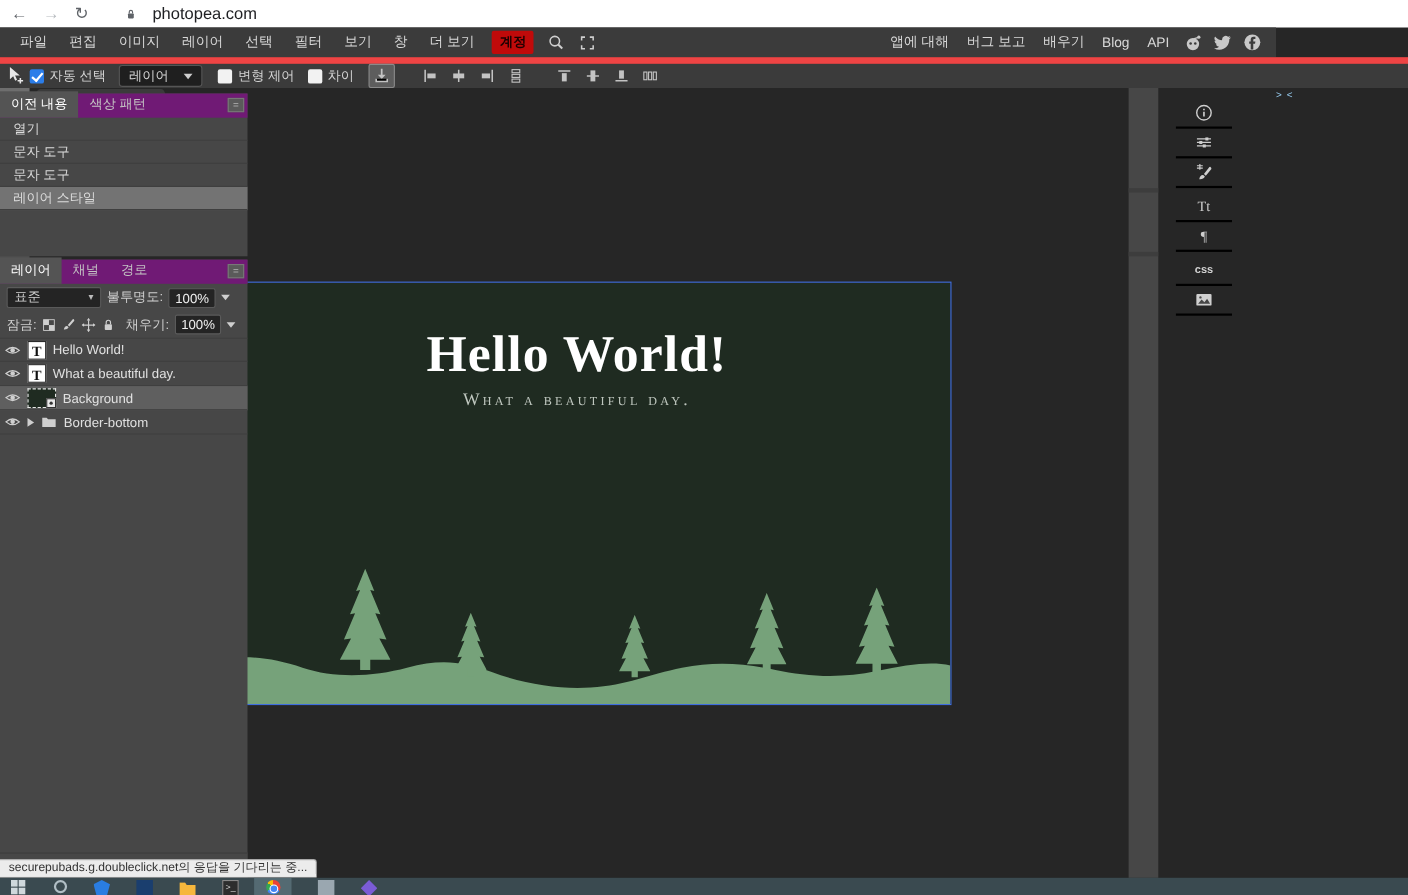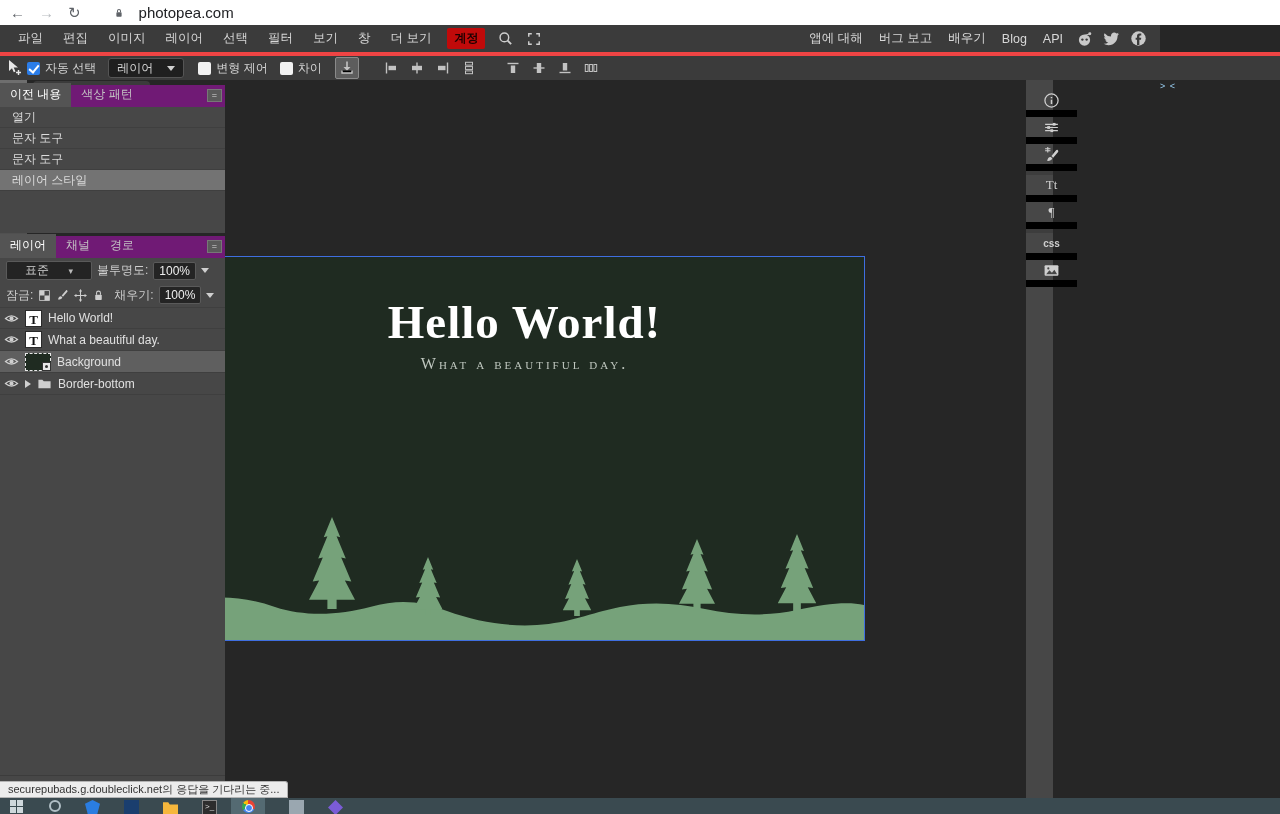--- a/index.html
+++ b/index.html
@@ -21,21 +21,21 @@
   
   #menu-bar { left:0; top:25px; width:1160px; height:27px; background:#3b3b3b; display:flex; align-items:center; padding:0 8px; color:#d8d8d8; }
   .menu-item { padding:0 10px; font-size:12.5px; cursor:pointer; }
   #account-badge { background:#c00a0a; color:#1d0000; font-weight:bold; padding:2px 7px; border-radius:2px; margin:0 6px; cursor:pointer; }
   .menubar-icon { margin:0 7px; color:#cfcfcf; cursor:pointer; }
   #menu-right { margin-left:auto; display:flex; align-items:center; }
   #menu-right .menu-item { padding:0 8px; }
   .social { margin:0 5px; color:#c9c9c9; cursor:pointer; }
 
   
-  #options-bar { left:0; top:52px; width:1280px; height:28px; background:#3b3b3b; border-top:4px solid #ef4444; display:flex; align-items:center; color:#d5d5d5; }
+  #options-bar { left:0; top:52px; width:1280px; height:28px; background:#3b3b3b; border-top:6px solid #ef4444; display:flex; align-items:center; color:#d5d5d5; }
   #options-tool-icon { width:27px; text-align:center; color:#e8e8e8; }
   .opt-check { display:flex; align-items:center; gap:5px; margin-right:12px; cursor:pointer; }
   .cb { width:13px; height:13px; background:#f2f2f2; border-radius:2px; position:relative; }
   .cb.checked { background:#2b7de9; }
   .cb.checked::after { content:""; position:absolute; left:4px; top:1px; width:4px; height:8px; border:solid #fff; border-width:0 2px 2px 0; transform:rotate(40deg); }
   #target-dd { background:#1f1f1f; border:1px solid #555; border-radius:3px; height:20px; display:flex; align-items:center; gap:14px; padding:0 8px; margin-right:14px; cursor:pointer; }
   .caret-down { width:0; height:0; border-left:4px solid transparent; border-right:4px solid transparent; border-top:5px solid #cfcfcf; }
   .opt-ic { width:24px; height:22px; display:flex; align-items:center; justify-content:center; color:#c3c3c3; margin:0 1px; cursor:pointer; }
   .opt-ic.active { background:#5d5d5d; border:1px solid #8a8a8a; border-radius:2px; }
   .opt-gap { width:18px; }
@@ -57,35 +57,35 @@
   #doc-tab .close { color:#aaa; cursor:pointer; }
 
   #canvas { left:185px; top:257px; width:679px; height:383px; background:#1f2b21; outline:1px solid #3f6ee0; overflow:hidden; }
   #canvas-title { position:absolute; left:0; right:0; top:38px; text-align:center; color:#ffffff; font-family:"Liberation Serif","DejaVu Serif",serif; font-weight:bold; font-size:47px; letter-spacing:1px; }
   #canvas-subtitle { position:absolute; left:0; right:0; top:98px; text-align:center; color:#bfc7bf; font-family:"Liberation Serif","DejaVu Serif",serif; font-size:16px; font-variant:small-caps; letter-spacing:3px; }
   #landscape { position:absolute; left:0; bottom:0; width:679px; height:383px; }
 
   
   #right-strip { left:1026px; top:80px; width:27px; height:718px; background:#474747; }
   #strip-collapse { position:absolute; left:1028px; top:81px; color:#9ad0f5; font-size:9px; letter-spacing:1px; }
-  .strip-cell { width:51px; height:27px; display:flex; align-items:center; justify-content:center; color:#cfcfcf; border-bottom:7px solid #000000; cursor:pointer; }
+  .strip-cell { width:51px; height:27px; display:flex; align-items:center; justify-content:center; color:#cfcfcf; border-bottom:2px solid #000000; cursor:pointer;margin-left:43px; }
   .strip-cell.txt { font-size:13px; font-family:"Liberation Serif","DejaVu Serif",serif; }
   .strip-group-gap { height:4px; background:#3d3d3d; }
   .panel { background:#474747; position:absolute; left:0; width:225px; }
   #panel-collapse { position:absolute; left:1160px; top:81px; color:#9ad0f5; font-size:9px; letter-spacing:1px; }
   .panel-tabs { height:22px; background:#701a75; display:flex; align-items:flex-end; position:relative; }
   .ptab { padding:3px 10px 4px; color:#c4c4c4; cursor:pointer; }
   .ptab.active { background:#545454; color:#ffffff; }
   .panel-menu-btn { position:absolute; right:3px; top:4px; width:15px; height:13px; background:#5a5a5a; border:1px solid #777; color:#ddd; font-size:9px; line-height:11px; text-align:center; cursor:pointer; }
 
   .hist-item { height:21px; line-height:21px; padding-left:12px; border-bottom:1px solid #3f3f3f; color:#dcdcdc; cursor:pointer; }
   .hist-item.selected { background:#737373; }
 
   #blend-row { height:25px; display:flex; align-items:center; padding:0 6px; gap:5px; }
-  #blend-dd { width:86px; height:19px; background:#242424; border:1px solid #5a5a5a; border-radius:2px; display:flex; align-items:center; justify-content:space-between; padding:0 18px; cursor:pointer; }
+  #blend-dd { width:86px; height:19px; background:#242424; border:1px solid #5a5a5a; border-radius:2px; display:flex; align-items:center; justify-content:space-between; padding:0 6px; cursor:pointer; }
   .mini-label { color:#cfcfcf; }
   .val-box { background:#242424; border:1px solid #5a5a5a; border-radius:2px; padding:1px 5px; color:#eee; cursor:pointer; }
   #lock-row { height:24px; display:flex; align-items:center; padding:0 6px; gap:5px; }
   .lock-ic { color:#cfcfcf; display:flex; align-items:center; cursor:pointer; }
 
   .layer-row { height:22px; display:flex; align-items:center; border-bottom:1px solid #3f3f3f; gap:6px; padding-left:4px; color:#e0e0e0; cursor:pointer; }
   .layer-row.selected { background:#5f5f5f; }
   .eye { color:#cfcfcf; }
   .t-thumb { width:17px; height:17px; background:#ffffff; color:#111; font-family:"Liberation Serif","DejaVu Serif",serif; font-weight:bold; font-size:13px; line-height:17px; text-align:center; border:1px solid #2a2a2a; }
   .expand-tri { width:0; height:0; border-top:4px solid transparent; border-bottom:4px solid transparent; border-left:6px solid #cfcfcf; }

